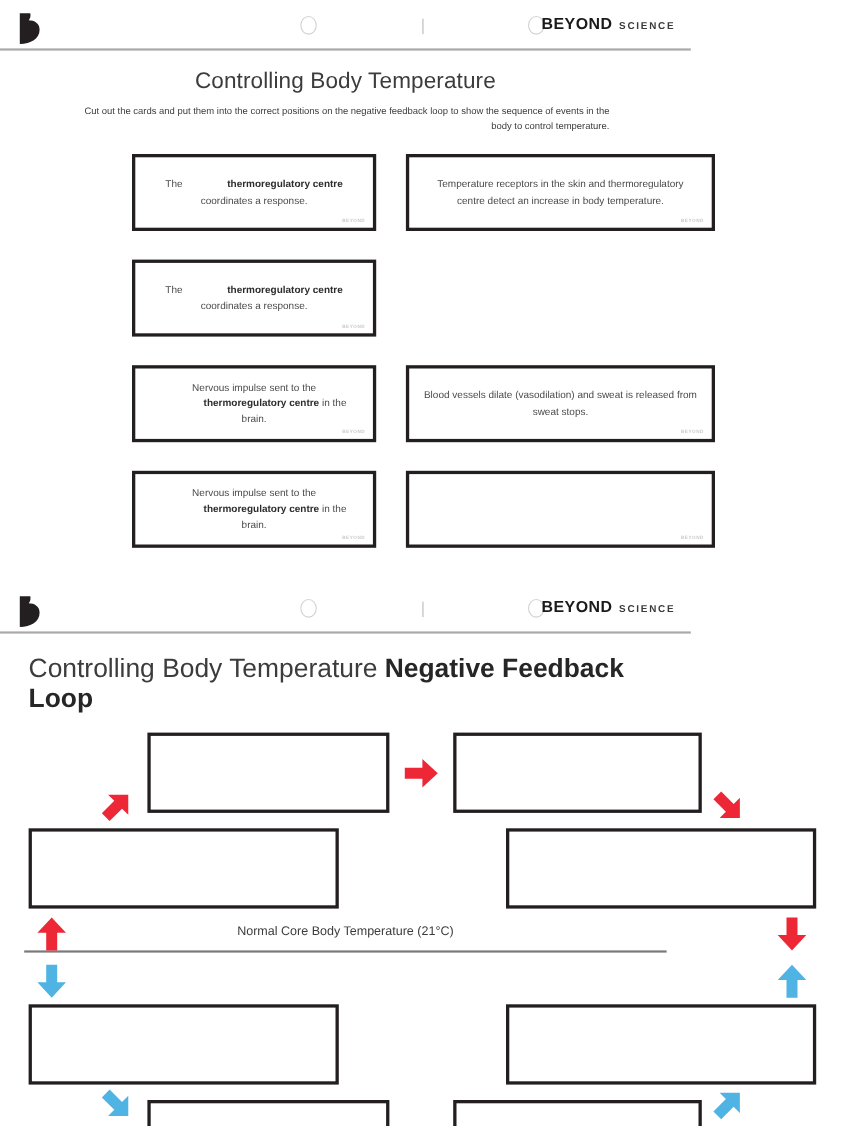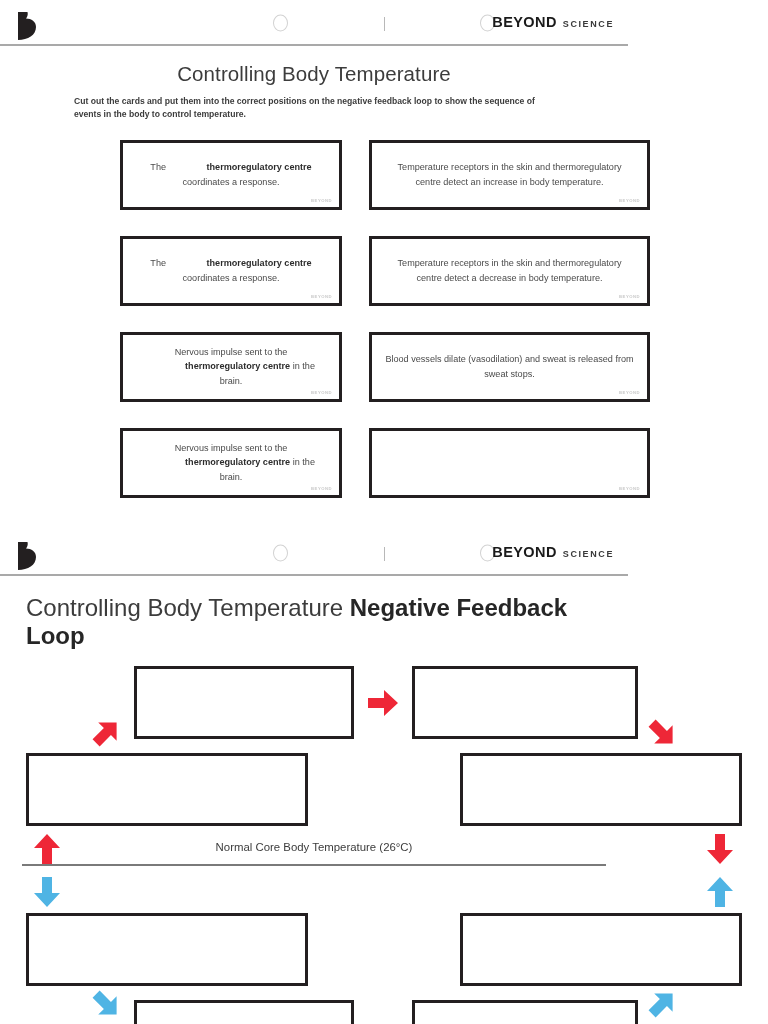--- a/index.html
+++ b/index.html
@@ -65,23 +65,23 @@
     text-align: center;
     font-size: 20.5px;
     font-weight: 400;
     color: #3c3c3c;
     margin-top: 16px;
     letter-spacing: .1px;
   }
   .p1-sub {
     margin: 9px auto 0;
     width: 480px;
-    text-align: left;
+    text-align: right;
     font-size: 8.6px;
-    font-weight: 700;
+    font-weight: 400;
     line-height: 1.55;
     color: #3c3c3c;
   }
 
   .card-grid {
     position: relative;
     margin-top: 18px;
     height: 368px;
   }
   .card {
@@ -194,24 +194,20 @@
       <span class="card-wm">BEYOND</span>
     </div>
 
     <div class="card c-l row1">
       <div class="card-text">
         <span>The </span><b>thermoregulatory centre</b><span> coordinates a response.</span>
       </div>
       <span class="card-wm">BEYOND</span>
     </div>
 
-    <div class="card c-r row1">
-      <div class="card-text">Temperature receptors in the skin and thermoregulatory centre detect a decrease in body temperature.</div>
-      <span class="card-wm">BEYOND</span>
-    </div>
 
     <div class="card c-l row2">
       <div class="card-text">
         <span>Nervous impulse sent to the </span><b>thermoregulatory centre</b><span> in the brain.</span>
       </div>
       <span class="card-wm">BEYOND</span>
     </div>
 
     <div class="card c-r row2">
       <div class="card-text">Blood vessels dilate (vasodilation) and sweat is released from sweat stops.</div>
@@ -257,21 +253,21 @@
   </h2>
 
   <div class="loop">
 
     <div class="lbox" style="left:134px; top:6px; width:220px; height:73px;"></div>
     <div class="lbox" style="left:412px; top:6px; width:226px; height:73px;"></div>
 
     <div class="lbox" style="left:26px; top:93px; width:282px; height:73px;"></div>
     <div class="lbox" style="left:460px; top:93px; width:282px; height:73px;"></div>
 
-    <div class="midlabel">Normal Core Body Temperature (26°C)</div>
+    <div class="midlabel">Normal Core Body Temperature (21°C)</div>
     <div class="midline"></div>
 
     <div class="lbox" style="left:26px; top:253px; width:282px; height:73px;"></div>
     <div class="lbox" style="left:460px; top:253px; width:282px; height:73px;"></div>
 
     <div class="lbox" style="left:134px; top:340px; width:220px; height:73px;"></div>
     <div class="lbox" style="left:412px; top:340px; width:226px; height:73px;"></div>
 
     <div class="arrow" style="left:88px; top:55px; width:36px; height:36px;">
       <svg viewBox="0 0 36 36">

